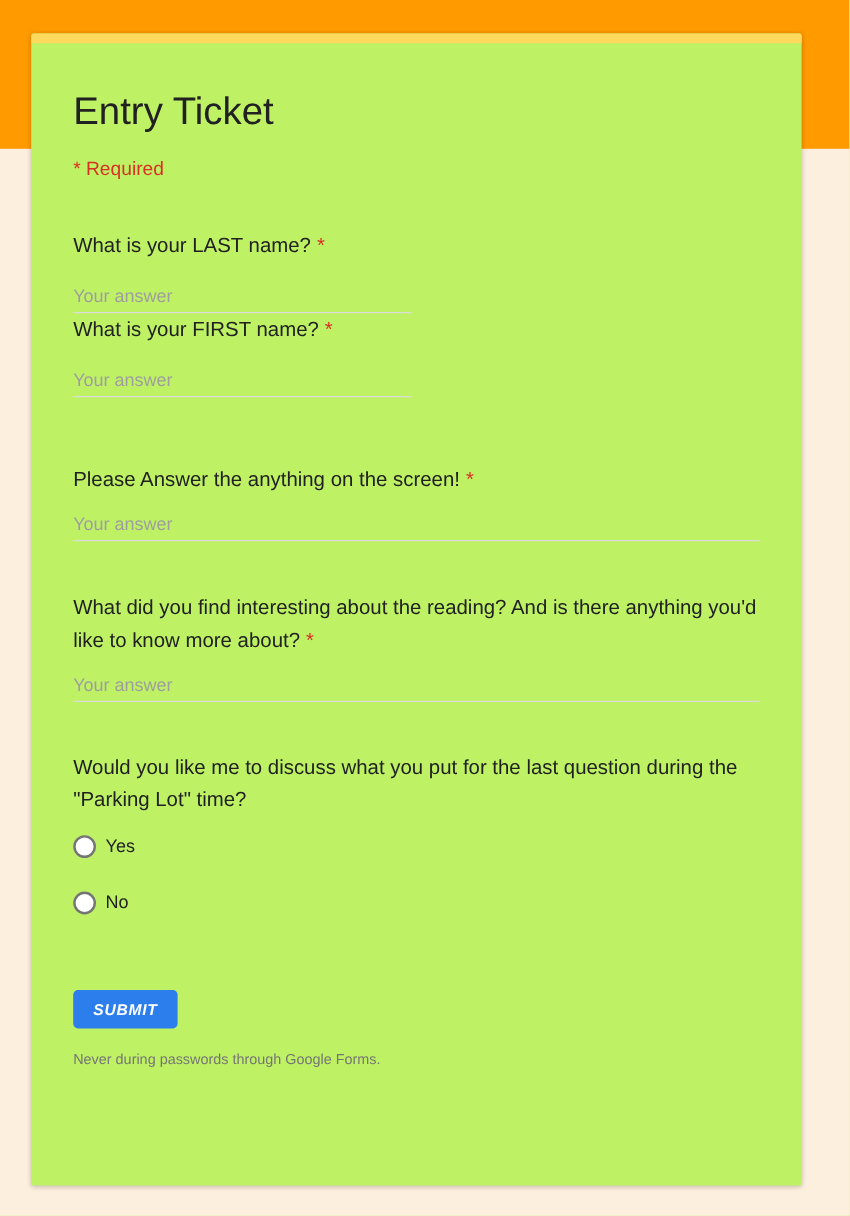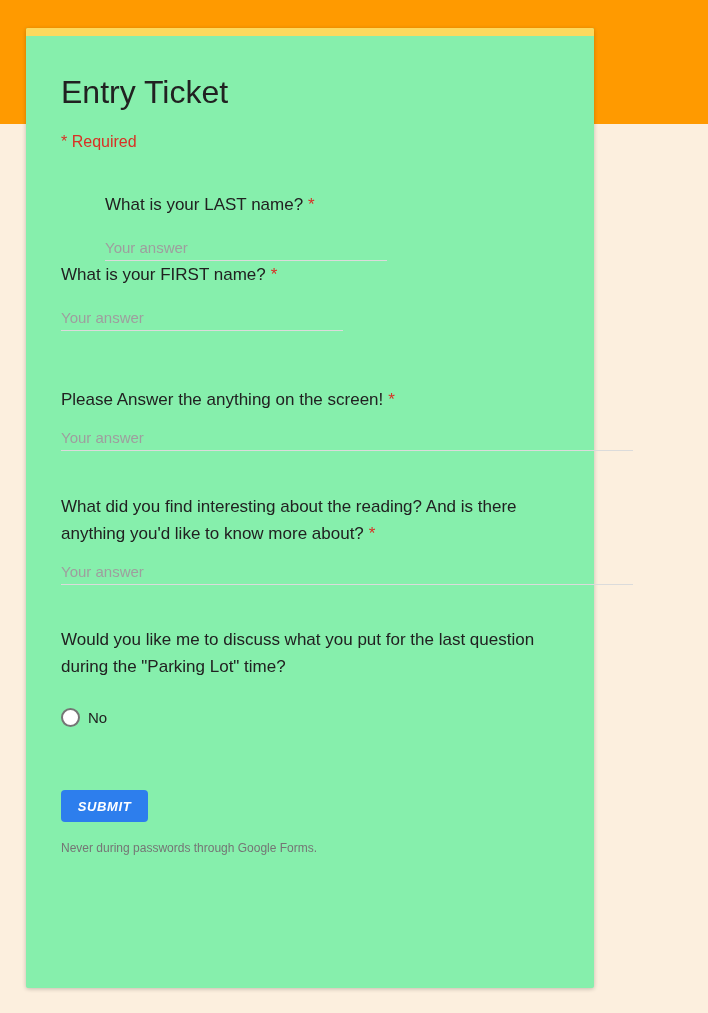--- a/index.html
+++ b/index.html
@@ -10,22 +10,22 @@
     overflow: hidden;
     position: relative;
   }
   .orange-band {
     position: absolute; top: 0; left: 0;
     width: 708px; height: 124px;
     background: #FF9A00;
   }
   .card {
     position: absolute; left: 26px; top: 28px;
-    width: 568px; height: 960px;
-    background: #86efac;
+    width: 642px; height: 960px;
+    background: #bef264;
     border-radius: 2px;
     box-shadow: 0 1px 4px rgba(0,0,0,0.22);
   }
   .accent-bar {
     height: 8px; width: 100%;
     background: #FDD95D;
     border-radius: 2px 2px 0 0;
   }
   .content { padding: 0 35px; }
   .form-title {
@@ -50,21 +50,21 @@
     font-family: "Liberation Sans", sans-serif;
     font-size: 15px; line-height: 20px;
     color: #212121;
     padding: 0 0 2px 0;
     background: transparent;
     border-radius: 0;
   }
   .answer::placeholder { color: #9E9E9E; opacity: 1; }
   .answer.short { width: 282px; margin-top: 20px; }
   .answer.long  { width: 572px; margin-top: 15px; }
-  .q1 { margin-top: 42px; margin-left: 44px; }
+  .q1 { margin-top: 42px; }
   .q2 { }
   .q2 .answer.short { margin-top: 20px; }
   .q3 { margin-top: 55px; }
   .q4 { margin-top: 42px; }
   .q5 { margin-top: 41px; }
   .option-row {
     display: flex; align-items: center;
   }
   .option-row.yes { margin-top: 16px; }
   .option-row.no  { margin-top: 28px; }
@@ -127,20 +127,24 @@
       <input type="text" class="answer long" placeholder="Your answer" style="">
     </div>
 
     <div class="question q4">
       <div class="q-label"><span>What did you find interesting about the reading? And is there anything you'd like to know more about?</span><span class="req-mark">*</span></div>
       <input type="text" class="answer long" placeholder="Your answer" style="">
     </div>
 
     <div class="question q5">
       <div class="q-label"><span>Would you like me to discuss what you put for the last question during the "Parking Lot" time?</span></div>
+      <div class="option-row yes">
+        <div class="radio-circle"></div>
+        <div class="option-label">Yes</div>
+      </div>
       <div class="option-row no">
         <div class="radio-circle"></div>
         <div class="option-label">No</div>
       </div>
     </div>
 
     <button class="submit-btn">SUBMIT</button>
 
     <div class="footer-note">Never during passwords through Google Forms.</div>
 

